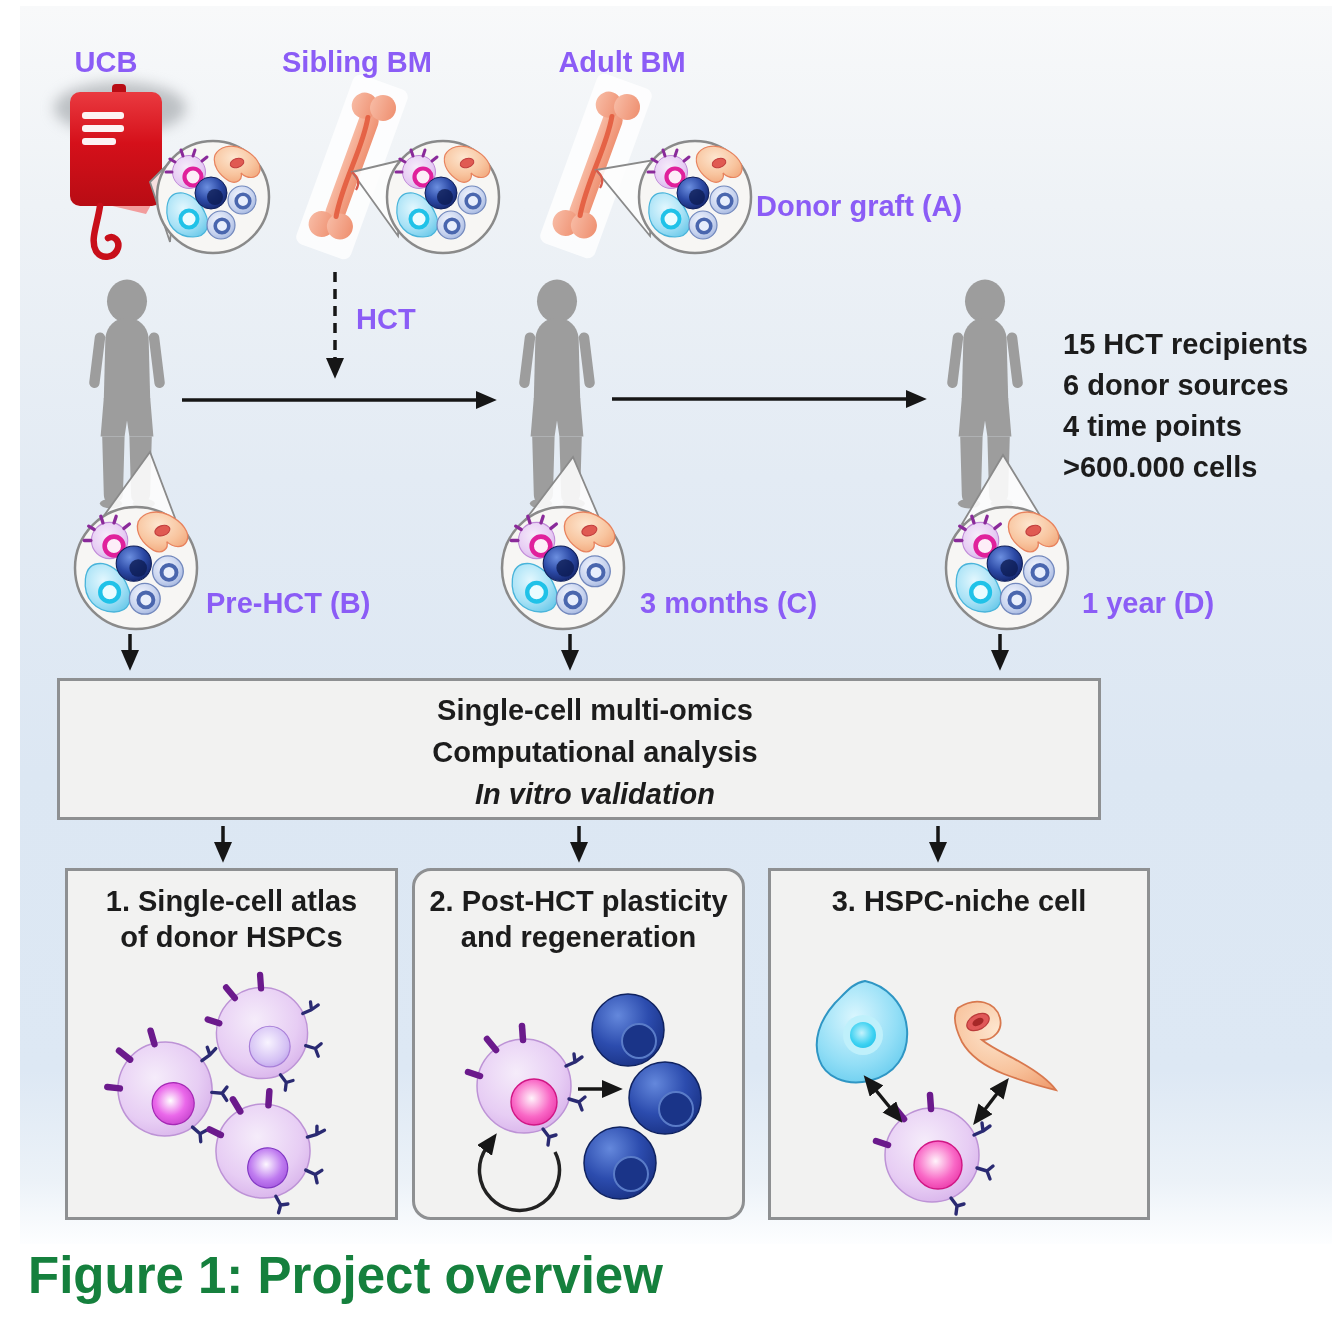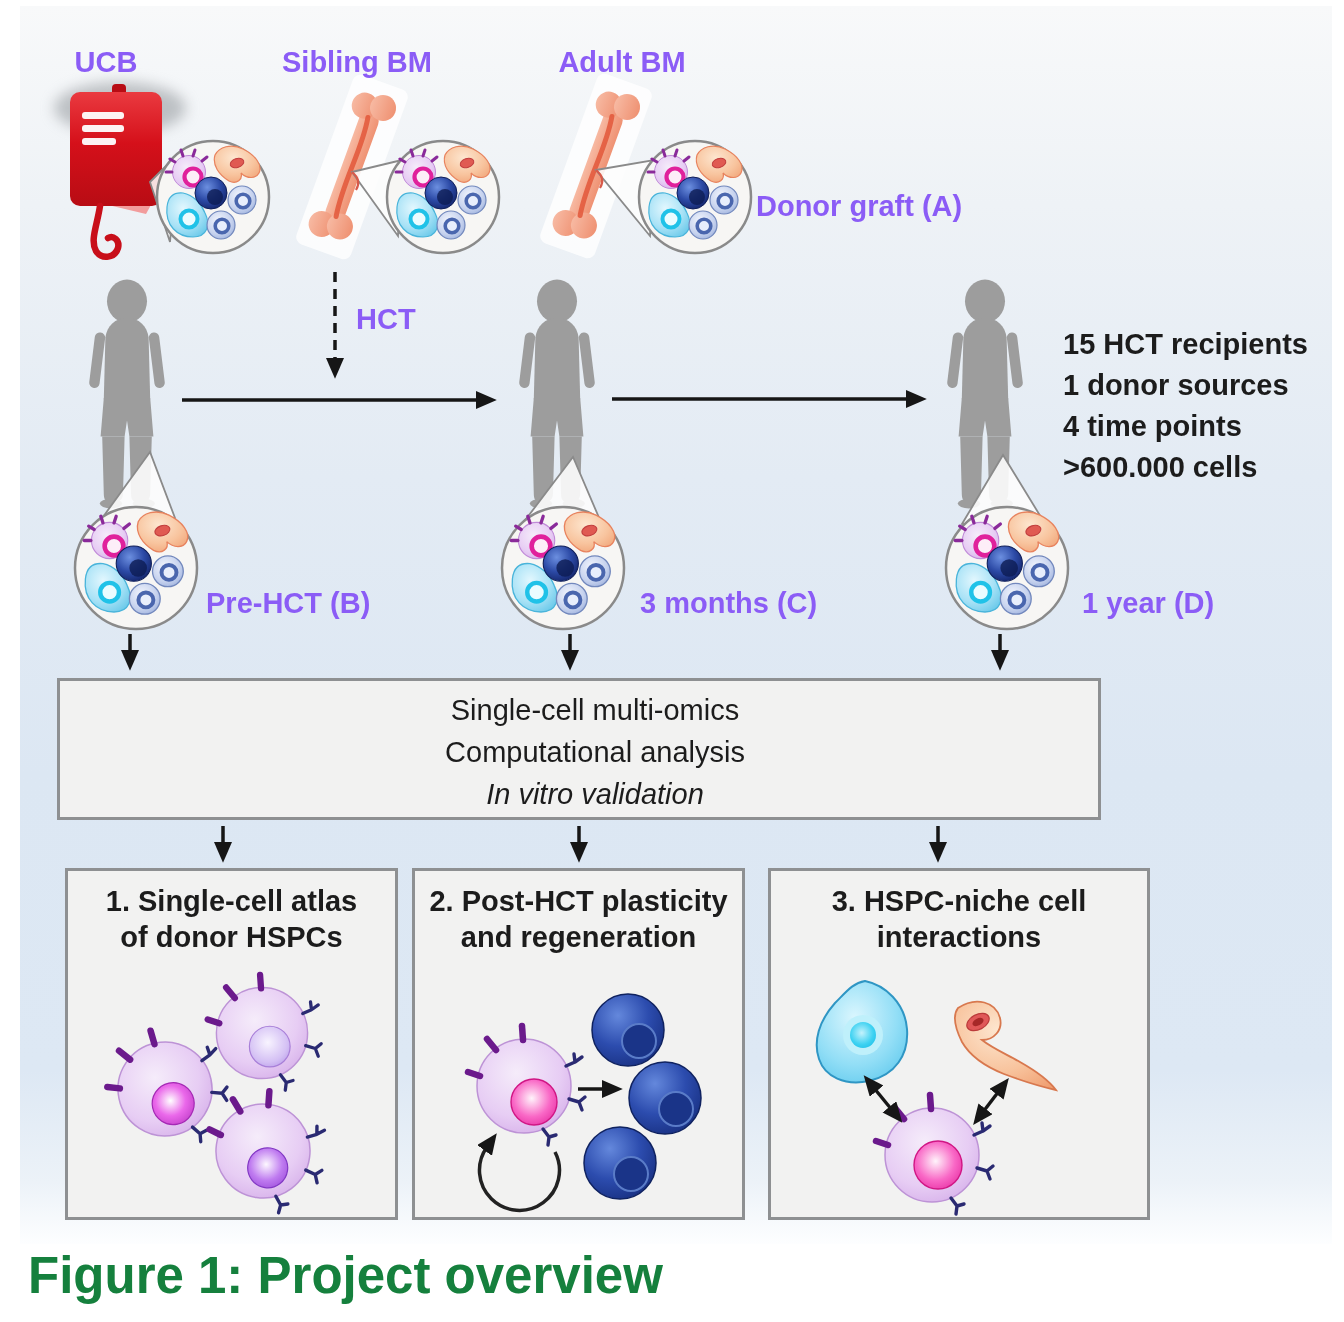--- a/index.html
+++ b/index.html
@@ -8,21 +8,21 @@
   .page{position:absolute;inset:0;}
   .fig-bg{position:absolute;left:20px;top:6px;width:1312px;height:1238px;
     background:linear-gradient(180deg,#f8f9fa 0%,#eef2f6 16%,#e3ebf4 38%,
       #dce7f3 62%,#dde8f4 86%,#ecf2f8 95%,#fdfeff 100%);}
   .lbl{position:absolute;font-size:29px;font-weight:600;line-height:33px;
        white-space:nowrap;color:#8b5cf6;}
   .centered{text-align:center;}
   .panel{position:absolute;background:#f2f2f1;border:3px solid #8e9092;
          box-sizing:border-box;}
   .panel-text{position:absolute;left:0;right:0;text-align:center;
-         font-size:29px;font-weight:400;line-height:42px;color:#1c1c1c;padding-left:32px;}
+         font-size:29px;font-weight:700;line-height:42px;color:#1c1c1c;padding-left:32px;}
   .aim-title{position:absolute;left:0;right:0;top:12px;text-align:center;
          font-size:29px;font-weight:600;line-height:36px;color:#1c1c1c;}
   .aim-title span{display:block;}
   .italic{font-style:italic;}
   .stats{position:absolute;left:1063px;top:324px;font-size:29px;
          font-weight:600;line-height:41px;}
   .caption{position:absolute;left:28px;top:1246px;font-size:51px;
          font-weight:700;color:#15803d;}
   svg.overlay{position:absolute;left:0;top:0;pointer-events:none;}
 </style>
@@ -40,30 +40,29 @@
       <div class="italic">In vitro validation</div>
     </div>
   </div>
 
   <div class="panel" style="left:57px;top:868px;width:333px;height:352px;margin-left:8px;">
     <div class="aim-title">
       <span>1. Single-cell atlas</span>
       <span>of donor HSPCs</span>
     </div>
   </div>
-  <div class="panel" style="left:412px;top:868px;width:333px;height:352px;">
+  <div class="panel" style="left:412px;top:868px;width:333px;height:352px;border-radius:19px;">
     <div class="aim-title">
       <span>2. Post-HCT plasticity</span>
       <span>and regeneration</span>
     </div>
   </div>
   <div class="panel" style="left:768px;top:868px;width:382px;height:352px;">
     <div class="aim-title">
       <span>3. HSPC-niche cell</span>
-      <span>interactions</span>
     </div>
   </div>
 
   <svg class="overlay" width="1344" height="1322" viewBox="0 0 1344 1322">
     <defs>
       <filter id="blur7" x="-60%" y="-60%" width="220%" height="220%">
           <feGaussianBlur stdDeviation="7"></feGaussianBlur>
         </filter>
       <linearGradient id="gRed" x1="0" y1="0" x2="0" y2="1">
         <stop offset="0" stop-color="#ea3a40"></stop>
@@ -325,21 +324,21 @@
   </svg>
 
   <div class="lbl centered" style="left:60px;top:46px;width:92px;">UCB</div>
   <div class="lbl centered" style="left:282px;top:46px;width:146px;">Sibling BM</div>
   <div class="lbl centered" style="left:556px;top:46px;width:132px;">Adult BM</div>
   <div class="lbl" style="left:756px;top:190px;">Donor graft (A)</div>
   <div class="lbl" style="left:356px;top:303px;">HCT</div>
 
   <div class="stats">
     <div>15 HCT recipients</div>
-    <div>1 donor sources</div>
+    <div>6 donor sources</div>
     <div>4 time points</div>
     <div>&gt;600.000 cells</div>
   </div>
 
   <div class="lbl" style="left:206px;top:587px;">Pre-HCT (B)</div>
   <div class="lbl" style="left:640px;top:587px;">3 months (C)</div>
   <div class="lbl" style="left:1082px;top:587px;">1 year (D)</div>
 
   <div class="caption">Figure 1: Project overview</div>
 </div>

